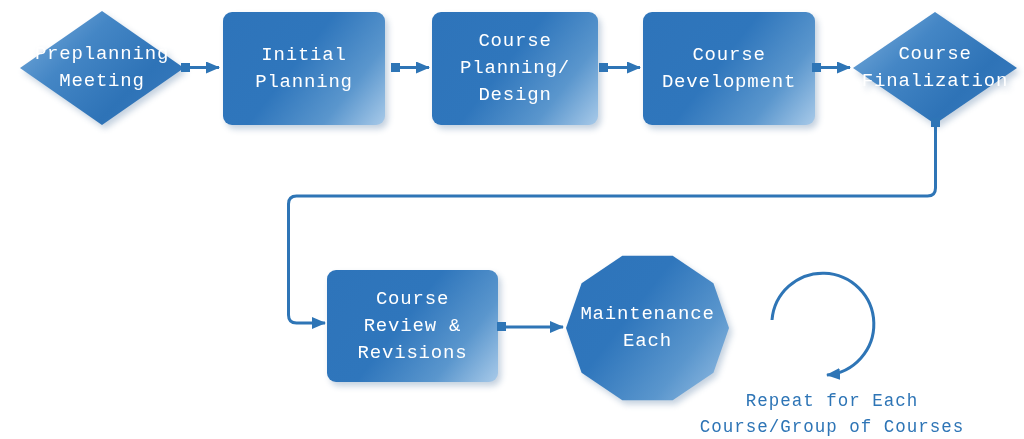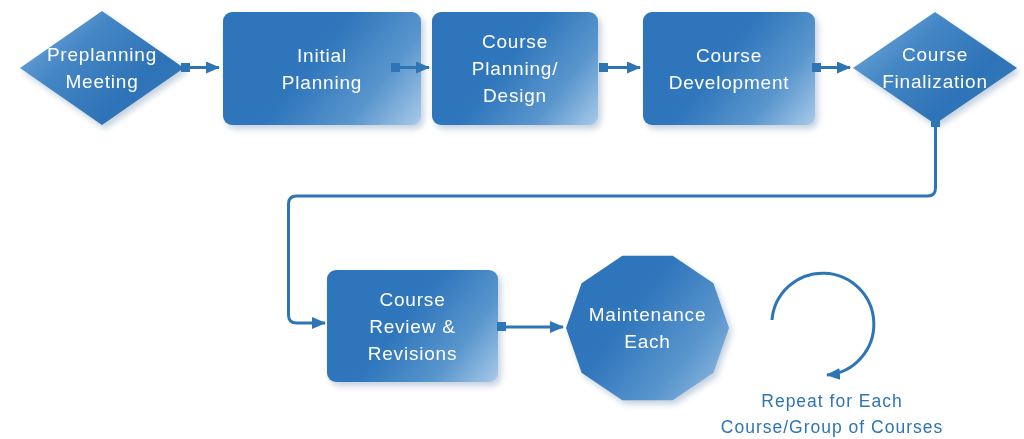--- a/index.html
+++ b/index.html
@@ -1,20 +1,20 @@
 <!DOCTYPE html>
 <html><head>
 <meta charset="utf-8">
 <style>
   html,body{margin:0;padding:0;background:#ffffff;}
   .canvas{
     position:relative;
     width:1024px;height:439px;
     background:#ffffff;
-    font-family:Liberation Sans, sans-serif;
+    font-family:Liberation Mono, monospace;
     overflow:hidden;
   }
   
   .node{position:absolute;filter:drop-shadow(3px 4px 3px rgba(125,152,183,0.45));}
   .fill{position:absolute;inset:0;}
   .label{
     position:absolute;inset:0;
     display:flex;align-items:center;justify-content:center;
     text-align:center;white-space:pre-line;
     color:#ffffff;font-size:19px;line-height:27px;letter-spacing:0.8px;
@@ -25,21 +25,21 @@
   }
   .diamond .fill{
     clip-path:polygon(50% 0%,100% 50%,50% 100%,0% 50%);
     background:linear-gradient(135deg,#7FB1DE 0%,#4486C5 35%,#2E73B7 68%,#3A7CBF 100%);
   }
   .decagon .fill{
     clip-path:polygon(100% 50%,90.45% 20.6%,65.45% 2.45%,34.55% 2.45%,9.55% 20.6%,0% 50%,9.55% 79.4%,34.55% 97.55%,65.45% 97.55%,90.45% 79.4%);
     background:linear-gradient(128deg,#2E74BA 0%,#2F76BC 40%,#5A96CD 72%,#9DC3E6 100%);
   }
   .n-preplanning{left:20px;top:11px;width:164px;height:114px;}
-  .n-initial{left:223px;top:12px;width:198px;height:113px;}
+  .n-initial{left:223px;top:12px;width:162px;height:113px;}
   .n-planning{left:432px;top:12px;width:166px;height:113px;}
   .n-development{left:643px;top:12px;width:172px;height:113px;}
   .n-finalization{left:853px;top:12px;width:164px;height:112px;}
   .n-review{left:327px;top:270px;width:171px;height:112px;}
   .n-maintenance{left:566px;top:252px;width:163px;height:152px;}
   .n-maintenance .label{font-size:19px;}
   
   .connector-layer{position:absolute;left:0;top:0;z-index:3;}
   
   .repeat-note{

